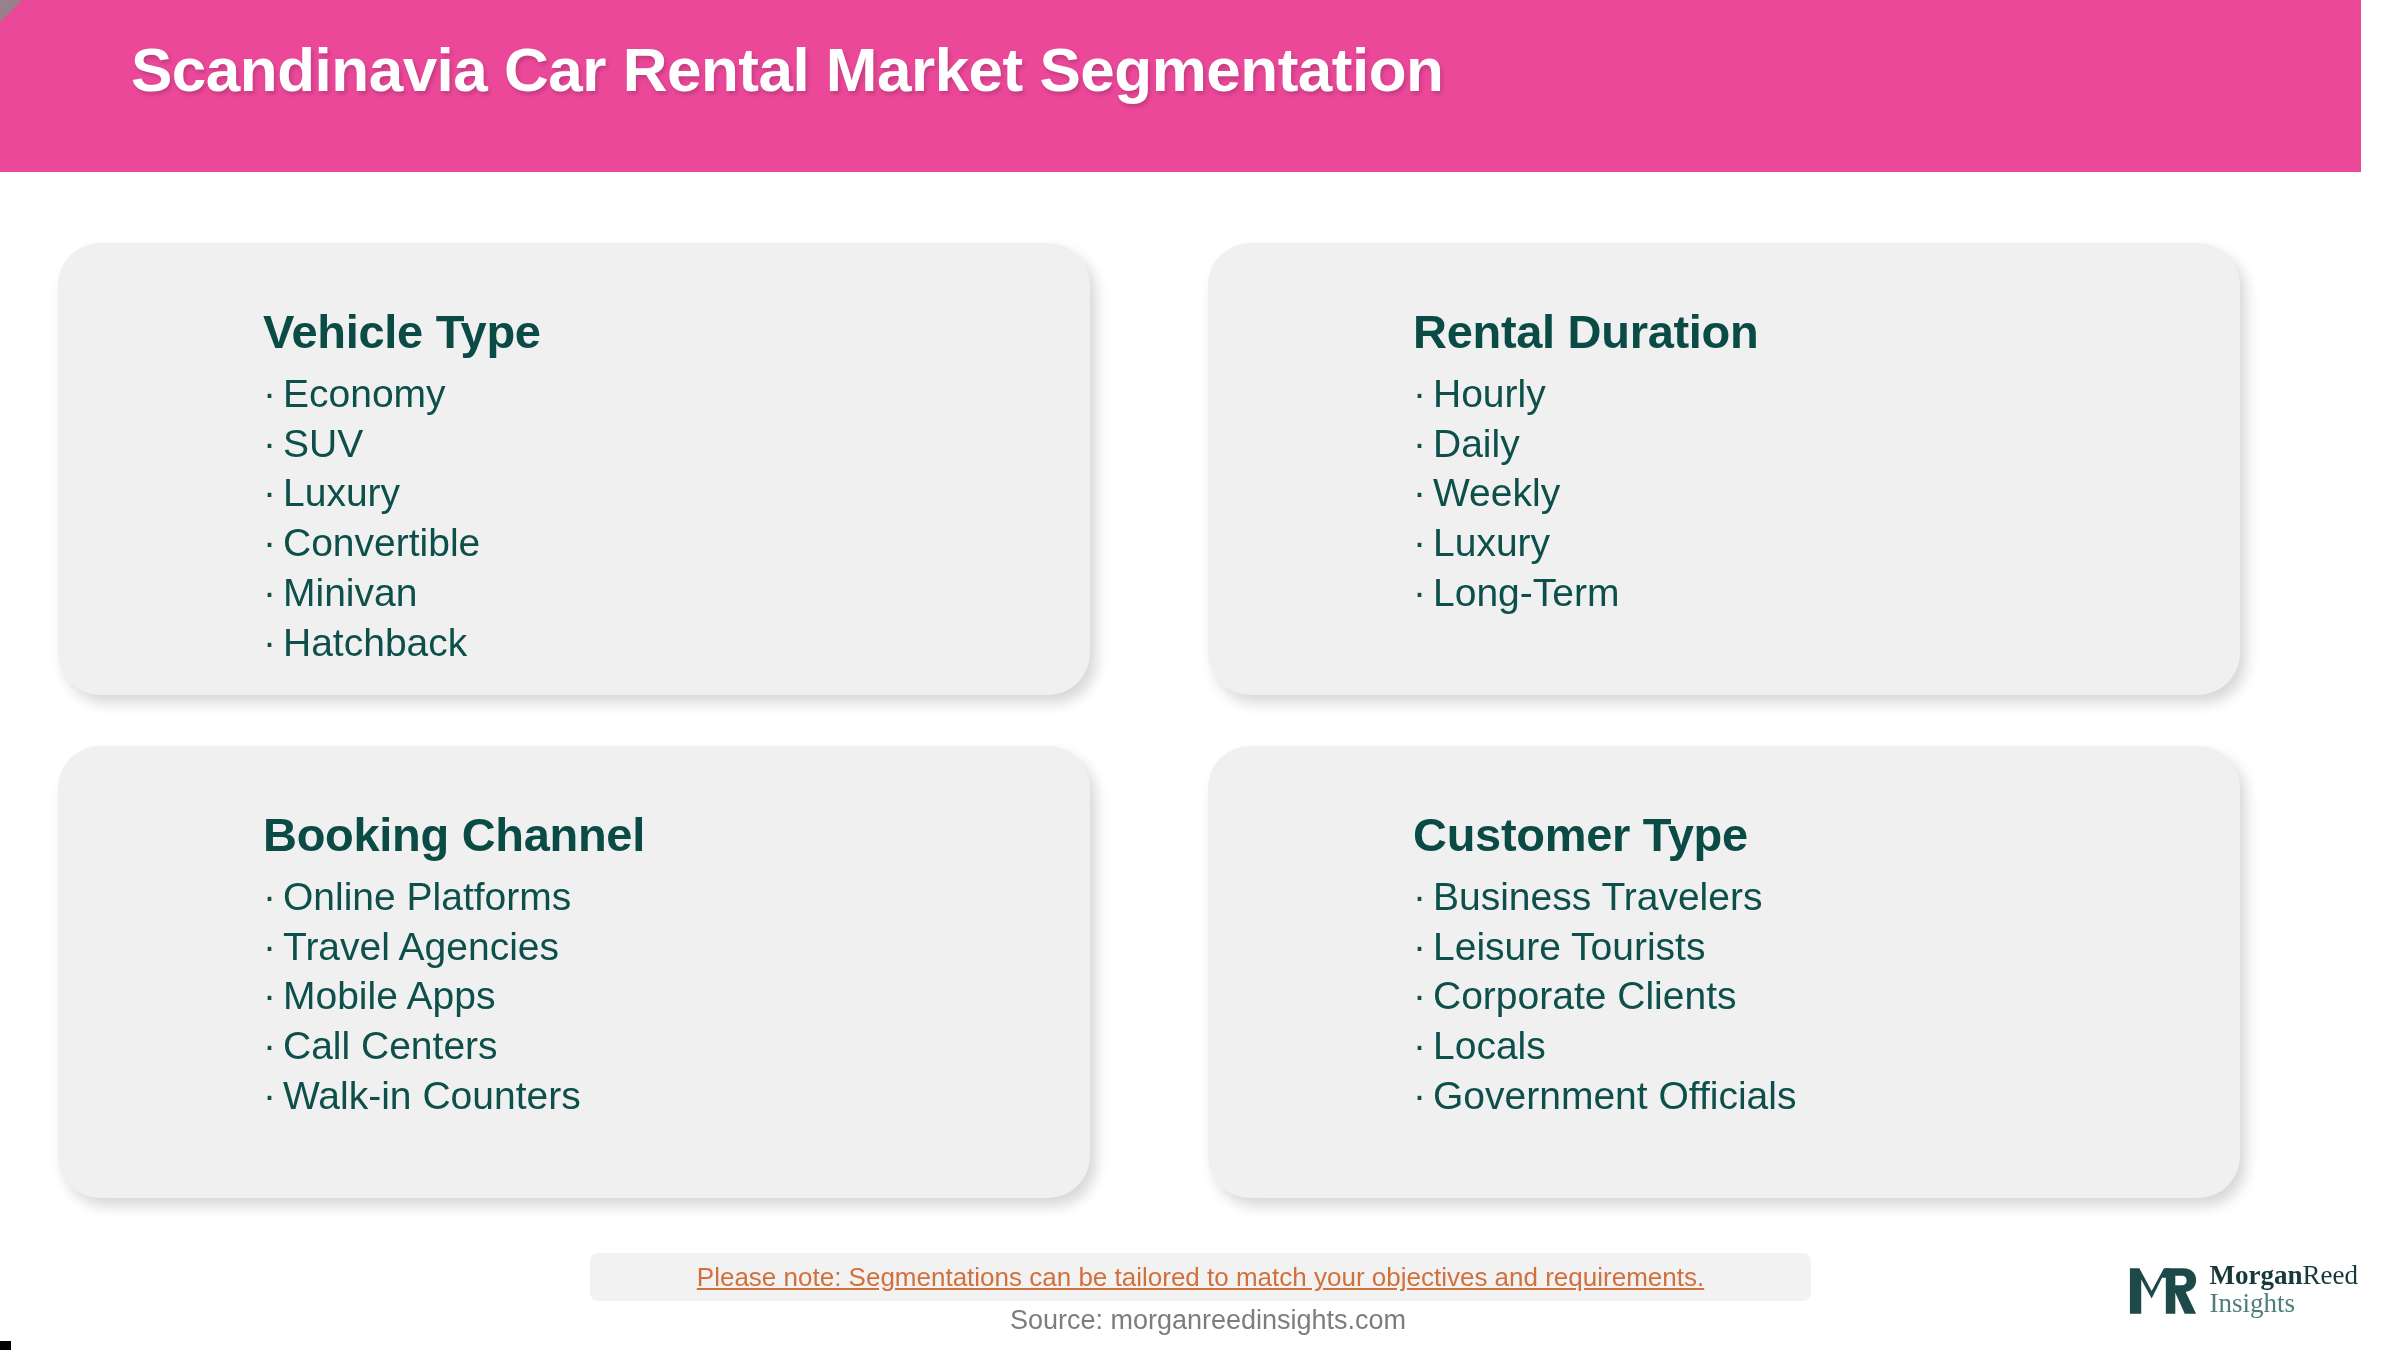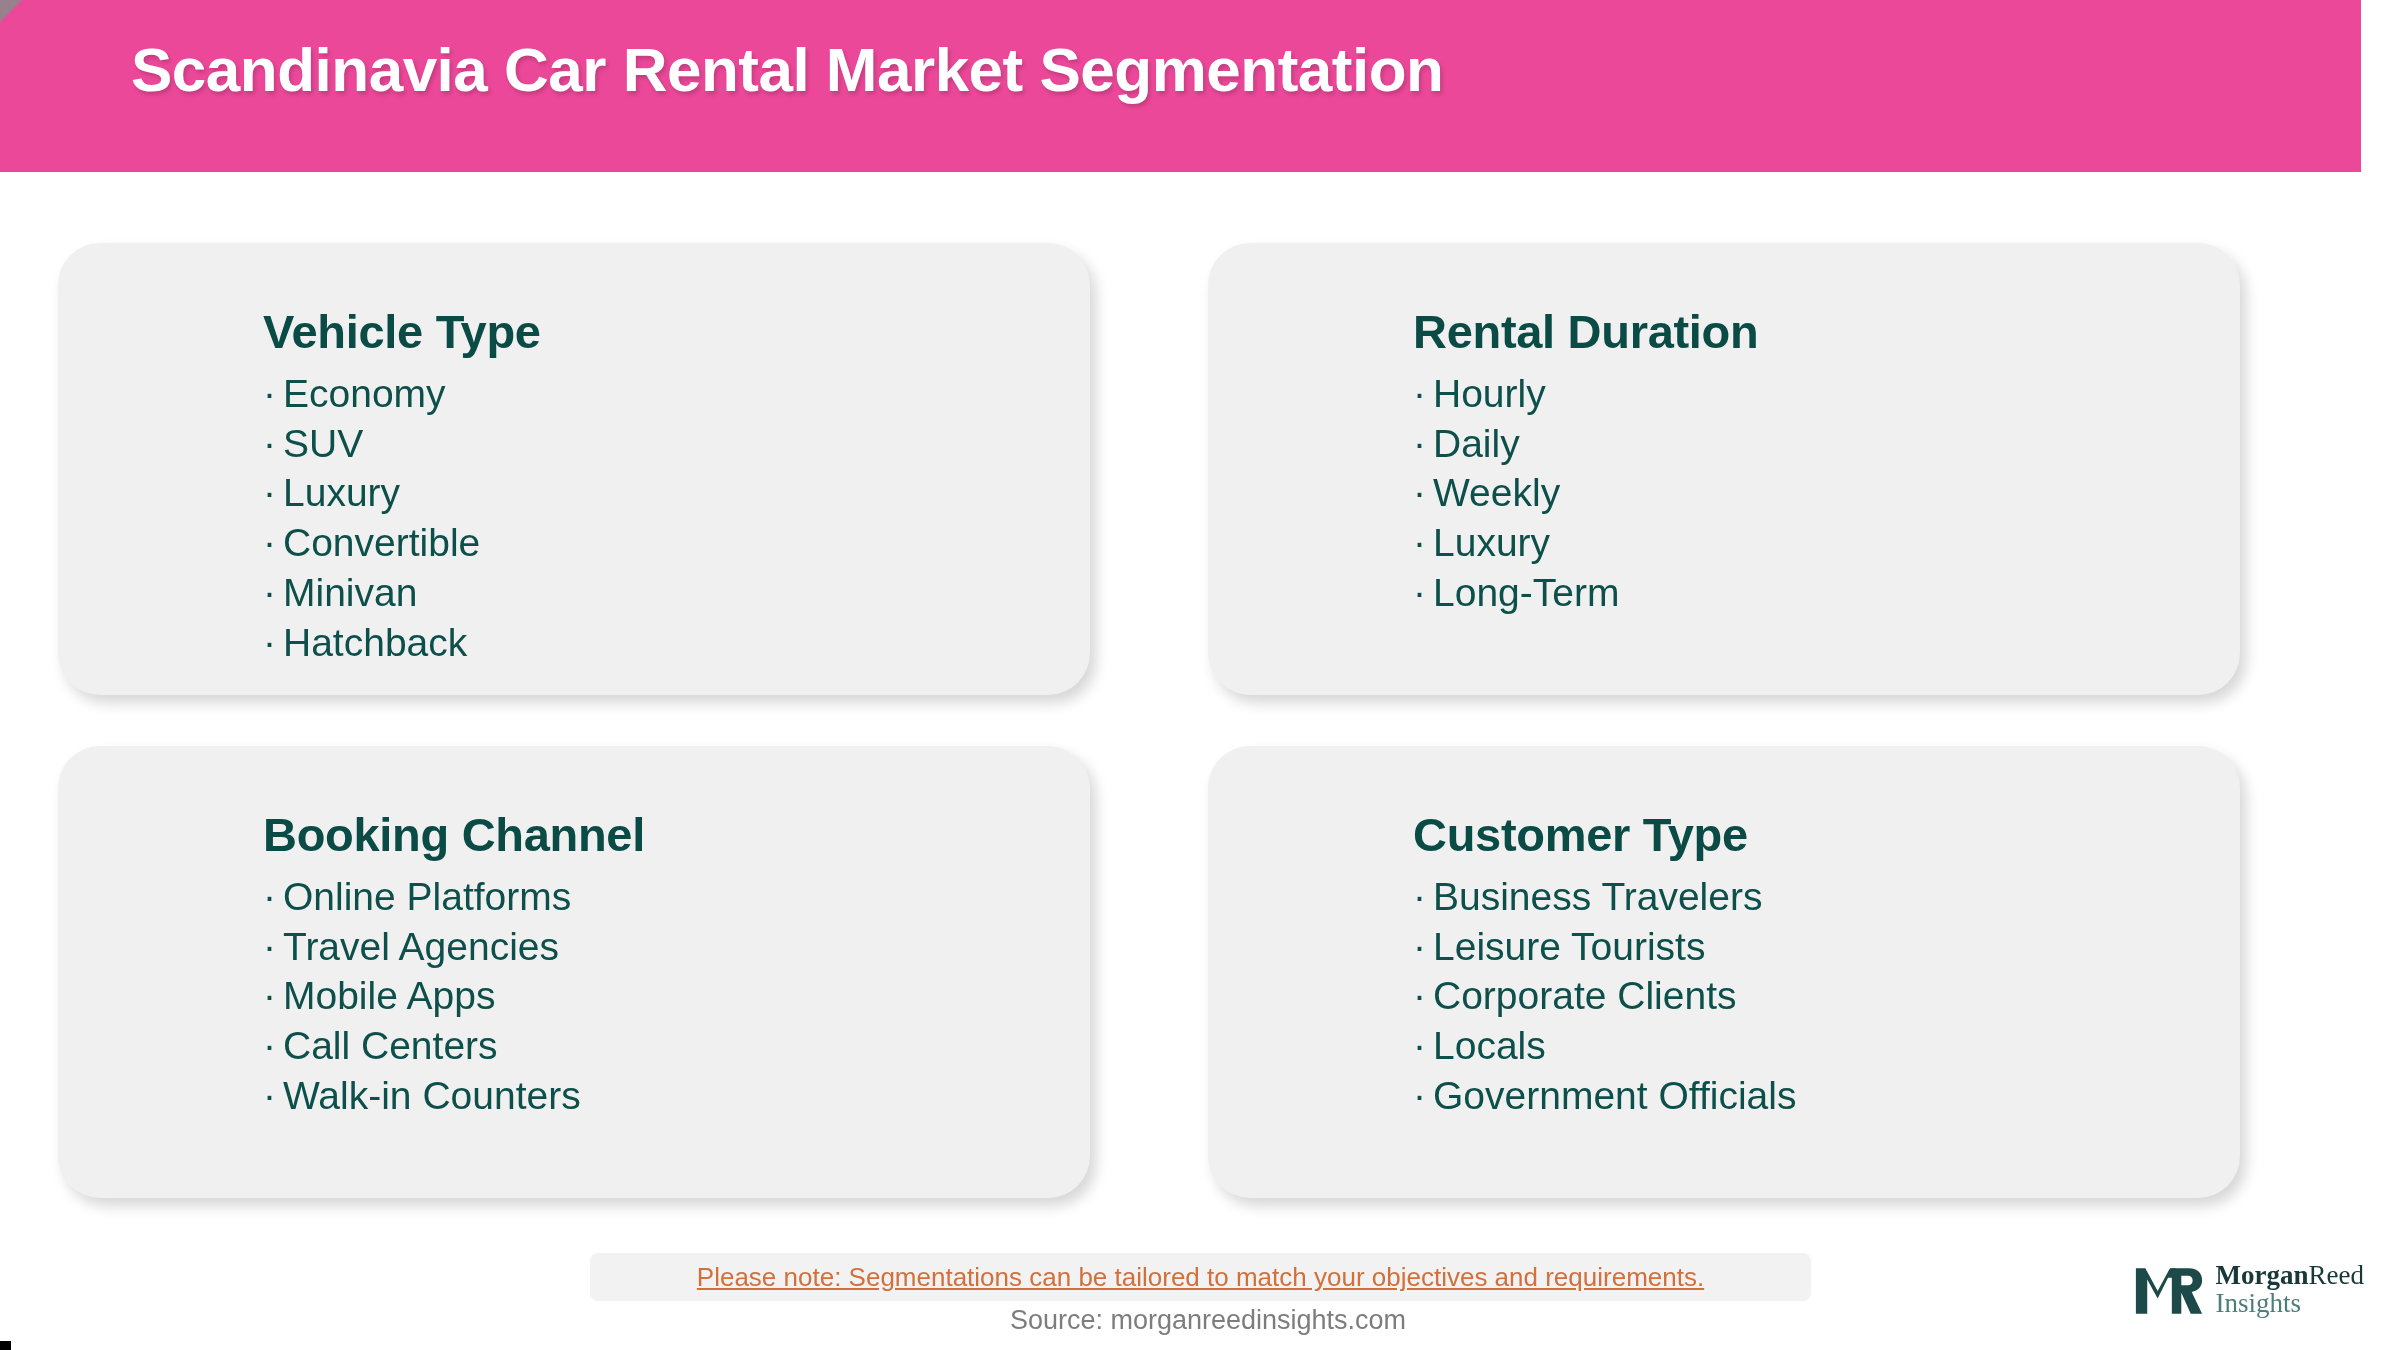--- a/index.html
+++ b/index.html
@@ -121,21 +121,21 @@
     width: 2400px;
     text-align: center;
     font-size: 27px;
     color: #7d7d7d;
     margin-left: 8px;
   }
 
   
   .logo {
     position: absolute;
-    right: 36px;
+    right: 42px;
     top: 1262px;
     display: flex;
     align-items: center;
     gap: 12px;
   }
   .logo-mark {
     width: 70px;
     height: 52px;
     flex: 0 0 auto;
   }

